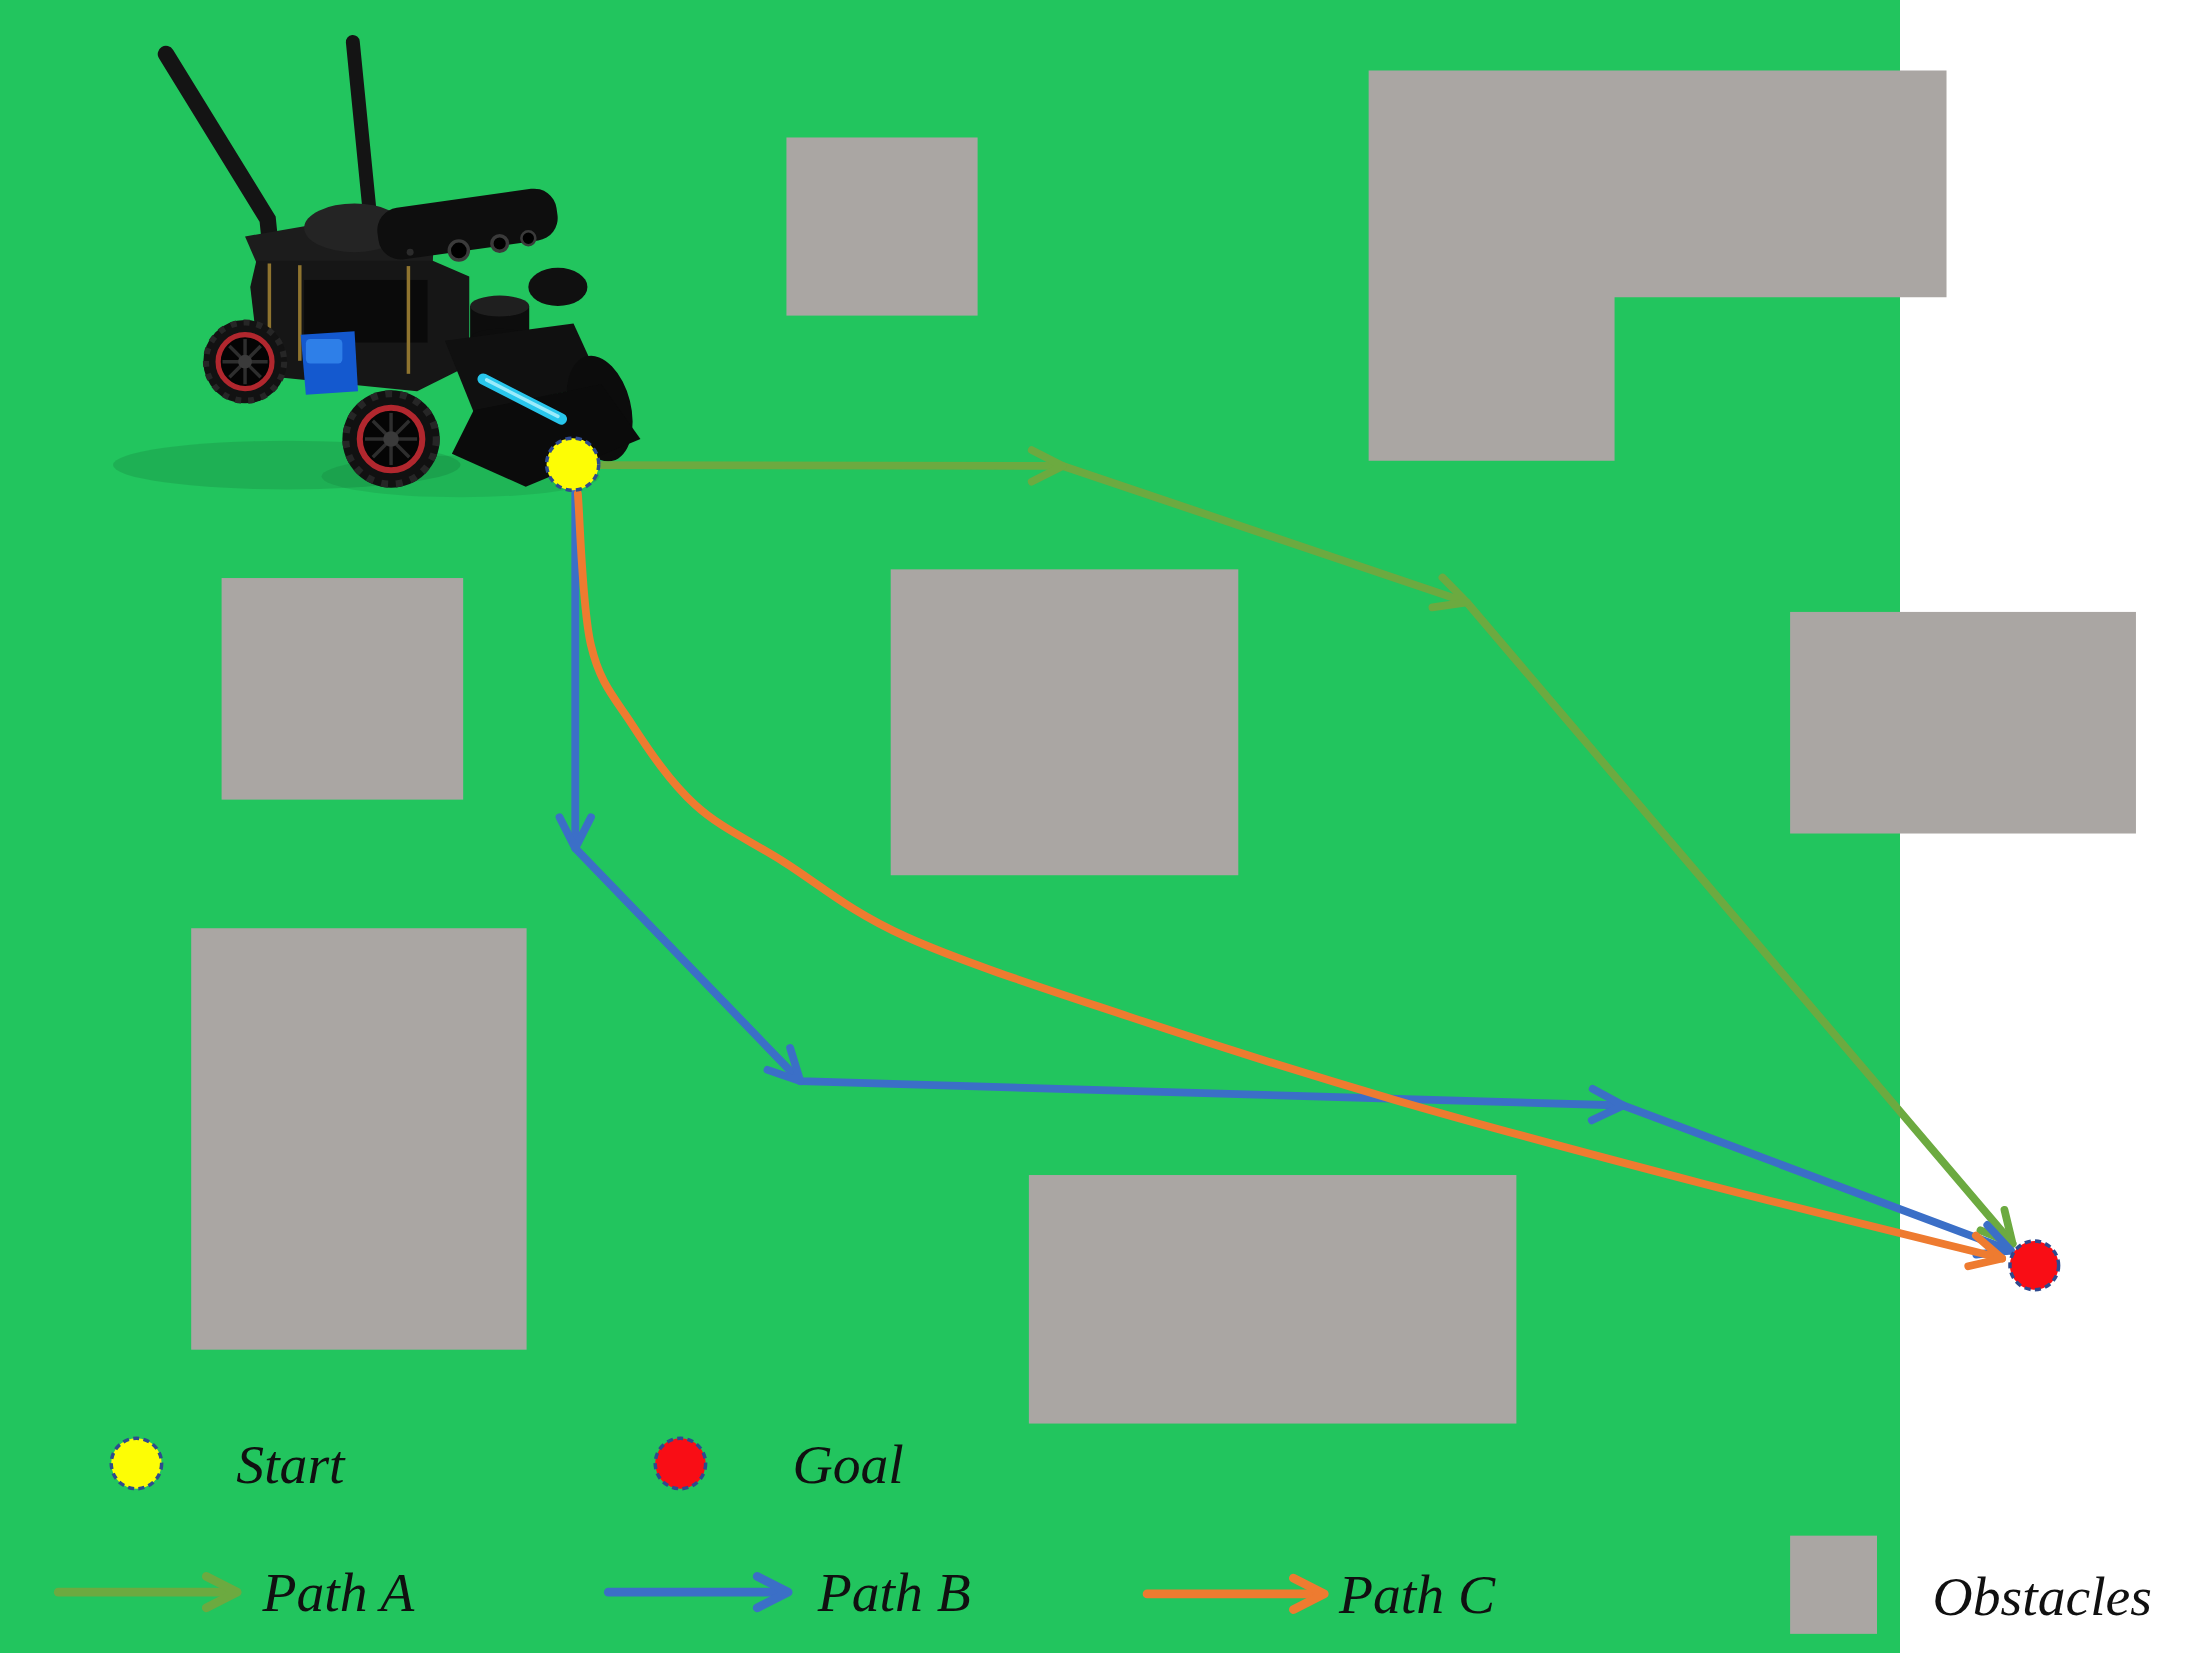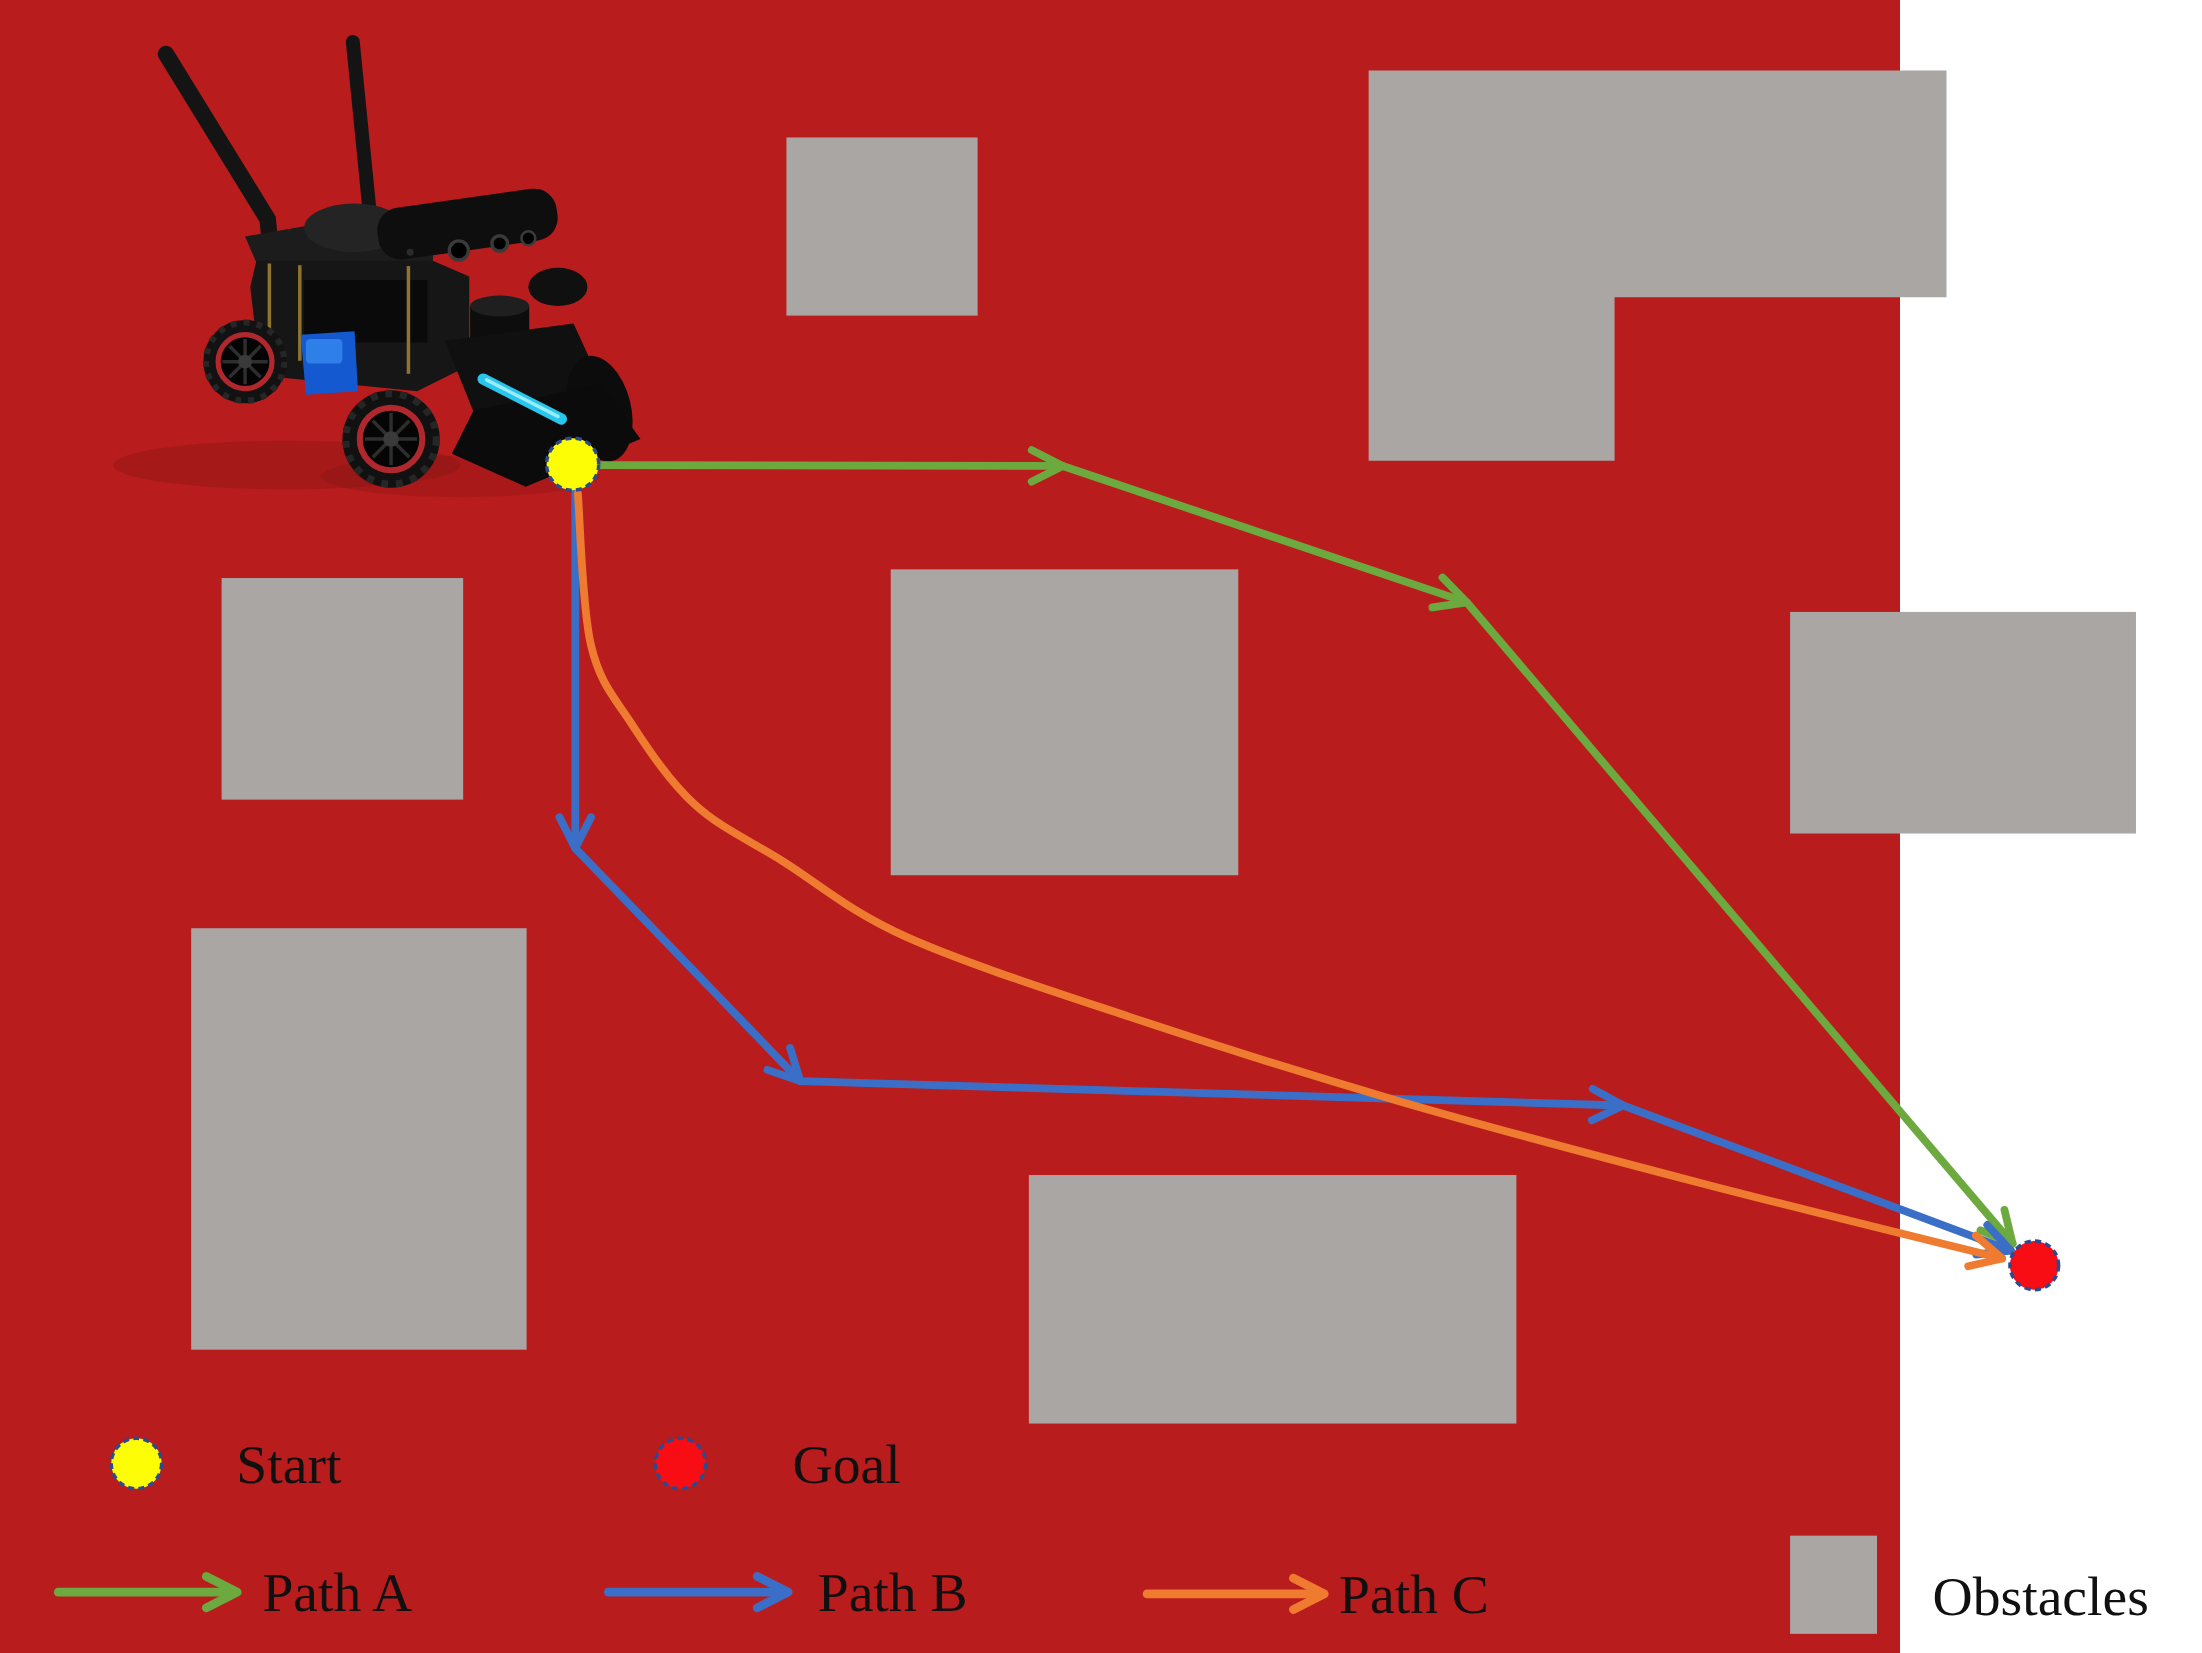--- a/index.html
+++ b/index.html
@@ -1,17 +1,17 @@
 <!DOCTYPE html>
 <html style="font-size:14px"><head>
 <meta charset="utf-8">
 <style>
   html,body{margin:0;padding:0;background:#ffffff;}
   body{width:2202px;height:1654px;overflow:hidden;font-family:"Liberation Serif","DejaVu Serif",serif;}
-  #stage{position:relative;width:1900px;height:1654px;background:#b91c1c;}
+  #stage{position:relative;width:1900px;height:1654px;background:#22c55e;font-style:italic;}
   svg{display:block;}
   text.lgd{font-family:"Liberation Serif","DejaVu Serif",serif;font-size:64px;fill:#101010;}
 </style>
 </head>
 <body>
 
 <div id="stage">
 <svg id="scene" width="2202" height="1654" viewBox="0 0 2534 1903" xmlns="http://www.w3.org/2000/svg">
 
   <g>

